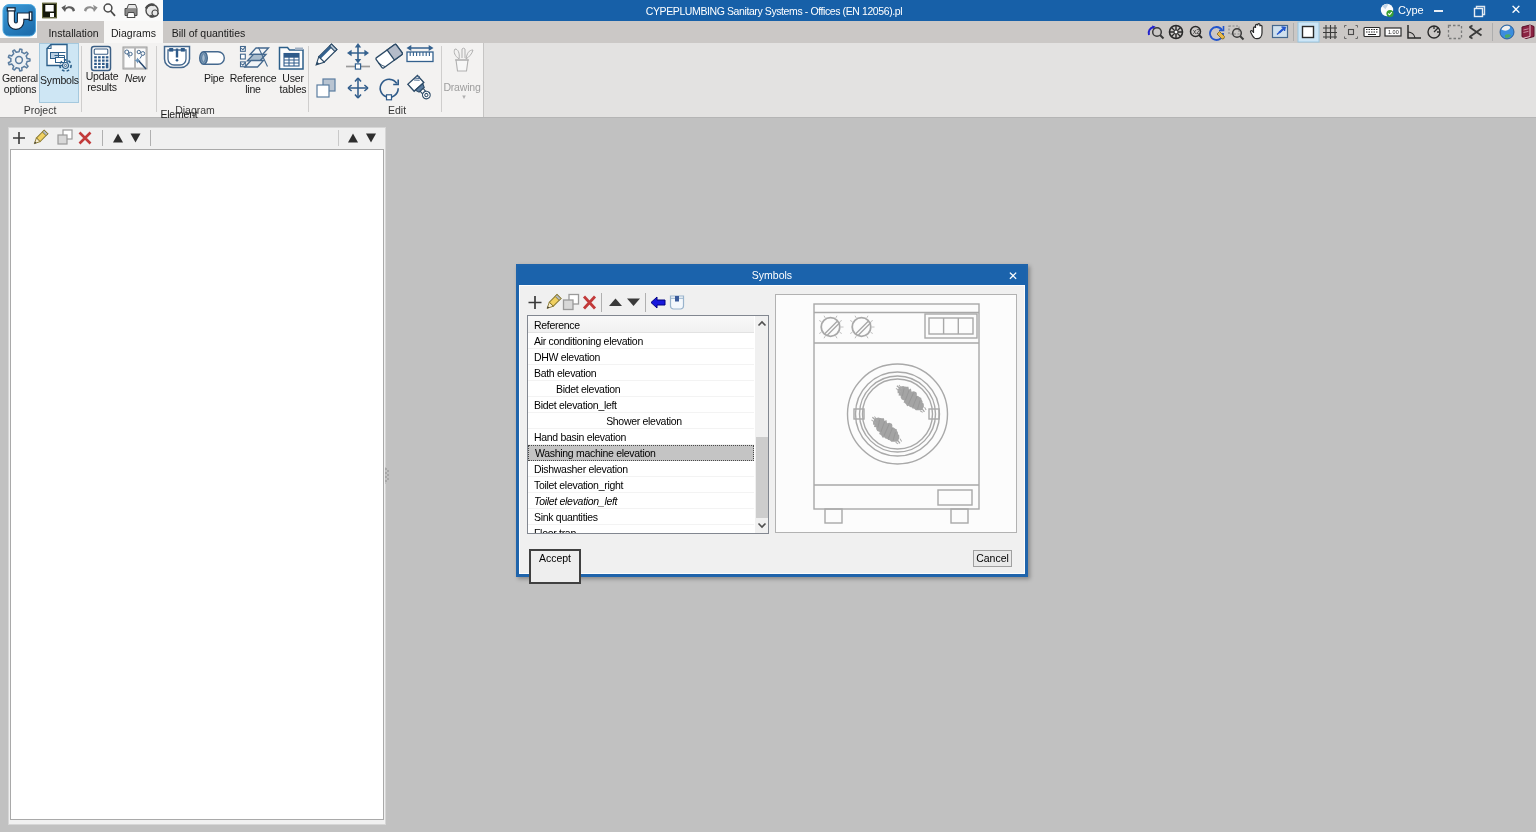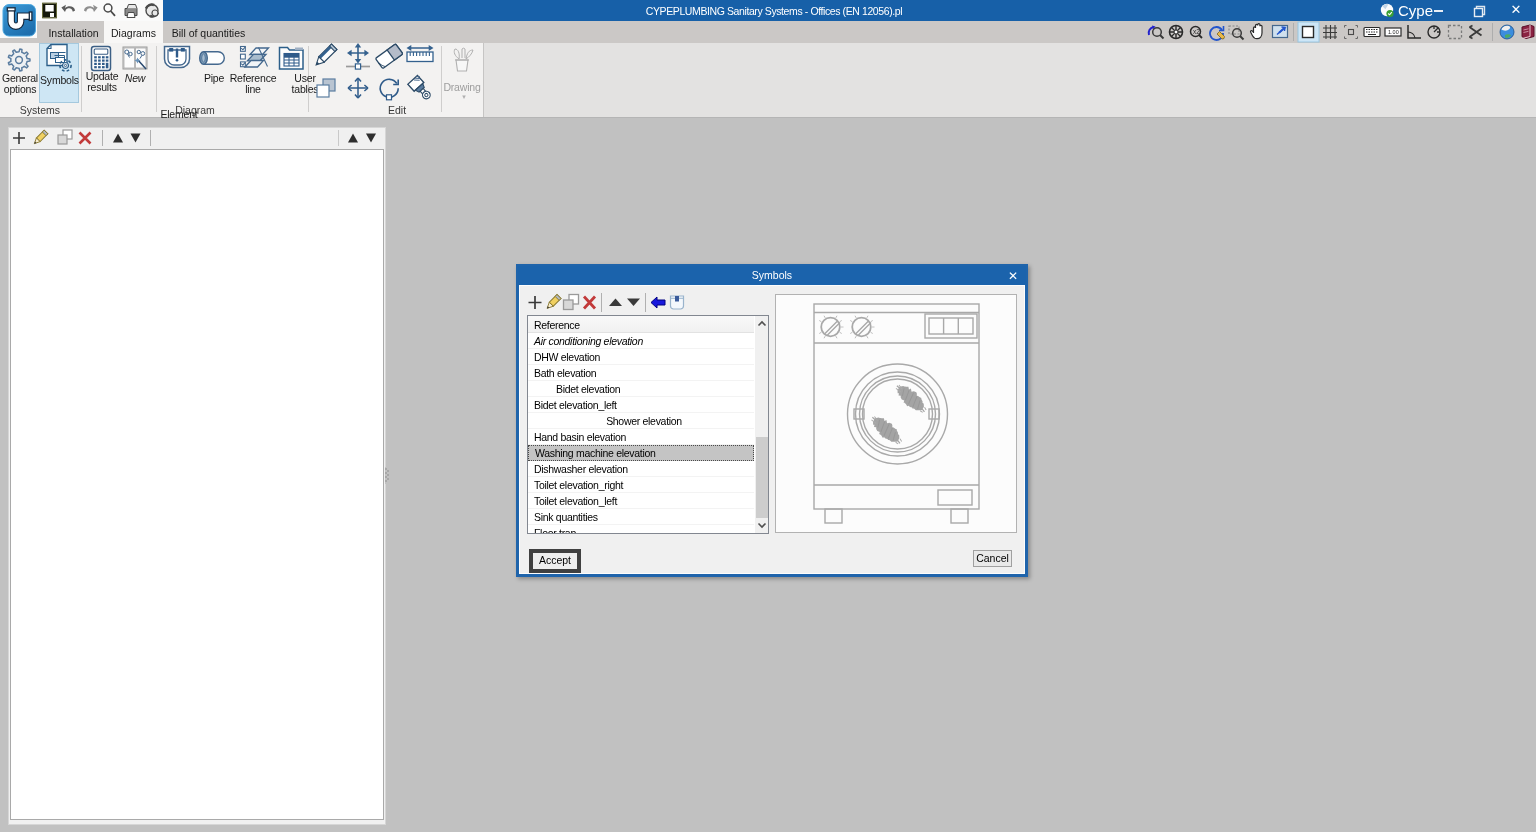--- a/index.html
+++ b/index.html
@@ -33,31 +33,31 @@
 
 
 #dialog { left:516px; top:264px; width:512px; height:313px; background:#f0f0f0; border:3px solid #1f64ab; box-shadow:2px 2px 4px rgba(0,0,0,0.3); }
 #dialog .d { position:absolute; }
 #dlgtitle { left:-1px; top:-1px; width:508px; height:19px; background:#1b63ac; color:#fff; font-size:10.5px; text-align:center; line-height:19px; }
 #dlgwhiteline { left:0; top:18px; width:506px; height:289px; border:1px solid #fdfdfd; }
 #dlglist { left:8px; top:48px; width:242px; height:219px; background:#fff; border:1px solid #828790; overflow:hidden; }
 .lrow { position:absolute; left:0px; width:226px; height:16px; font-size:10.5px; line-height:17px; padding-left:6px; color:#000; white-space:nowrap; letter-spacing:-0.3px; border-bottom:1px solid #f3f3f3; background:#fff; }
 #dlgpreview { left:256px; top:27px; width:242px; height:239px; background:#fcfcfc; border:1px solid #b2b2b2; }
 .btn { position:absolute; font-size:10.5px; text-align:center; color:#000; }
-#acceptbtn { left:10px; top:282px; width:52px; height:24px; border:4px solid #404040; line-height:15px; background:#eeeeee; }
+#acceptbtn { left:10px; top:282px; width:52px; height:35px; border:2px solid #404040; line-height:15px; background:#eeeeee; }
 #cancelbtn { left:454px; top:283px; width:39px; height:17px; border:1px solid #a0a0a0; line-height:15px; background:#e9e9e9; }
 
 
 #sb { left:227px; top:0px; width:14px; height:217px; background:#f0f0f0; }
 </style>
 </head>
 <body>
 <div class="abs" id="titlebar"></div>
 <div class="abs" id="titletext">CYPEPLUMBING Sanitary Systems - Offices (EN 12056).pl</div>
-<div class="abs" style="left:1398px; top:0; height:21px; color:#fff; font-size:15px; line-height:21px;">Cype</div>
+<div class="abs" style="left:1398px; top:0; height:21px; color:#fff; font-size:11px; line-height:21px;">Cype</div>
 <div class="abs" style="left:1380px; top:3px; width:15px; height:15px;">
 <svg width="15" height="15" viewBox="0 0 15 15">
 <circle cx="7" cy="7" r="6.2" fill="#fafcfd"></circle>
 <path d="M2.4,3.2 a6.2,6.2 0 0 1 6,-2 l-3,5 z" fill="#c3d6e8"></path>
 <path d="M12.8,8.5 a6.2,6.2 0 0 1 -4,4.5 l-1.5,-5 z" fill="#dde8f2"></path>
 <circle cx="10" cy="10.5" r="3.6" fill="#3aa035"></circle>
 <path d="M8.2,10.5 l1.4,1.3 l2.2,-2.6" fill="none" stroke="#fff" stroke-width="1.1"></path>
 </svg>
   </div>
 <div class="abs" style="left:1434px; top:10px; width:9px; height:2px; background:#e8eef5;"></div>
@@ -130,22 +130,22 @@
 <div class="rsep" style="left:308px;"></div>
 <div class="rsep" style="left:441px;"></div>
 
 <div class="rbtnlabel" style="left:0px; top:73px; width:40px;">General<br>options</div>
 <div class="rbtnlabel" style="left:40px; top:75px; width:39px;">Symbols</div>
 <div class="rbtnlabel" style="left:83px; top:71px; width:38px;">Update<br>results</div>
 <div class="rbtnlabel" style="left:119px; top:73px; width:32px;font-style:italic;">New</div>
 <div class="rbtnlabel" style="left:158px; top:73px; width:42px;margin-top:36px;">Element</div>
 <div class="rbtnlabel" style="left:200px; top:73px; width:28px;">Pipe</div>
 <div class="rbtnlabel" style="left:227px; top:73px; width:52px;">Reference<br>line</div>
-<div class="rbtnlabel" style="left:277px; top:73px; width:32px;margin-left:12px;">User<br>tables</div>
-<div class="rlabel" style="left:10px; width:60px;">Systems</div>
+<div class="rbtnlabel" style="left:277px; top:73px; width:32px;">User<br>tables</div>
+<div class="rlabel" style="left:10px; width:60px;">Project</div>
 <div class="rlabel" style="left:160px; width:70px;">Diagram</div>
 <div class="rlabel" style="left:370px; width:54px;">Edit</div>
 <div class="rbtnlabel" style="left:439px; top:82px; width:46px; color:#9e9e9e;">Drawing</div>
 <div class="abs" style="left:460px; top:93px; width:8px; font-size:7px; color:#b0b0b0; text-align:center;">▾</div>
 
 <div class="abs" id="ribbonicons" style="left:0; top:43px; width:490px; height:75px;">
 <svg width="490" height="75" viewBox="0 0 490 75">
 <defs>
 <g id="gear">
  <path d="M7.71,-2.80 L8.08,-1.42 L10.95,-1.05 L10.95,1.05 L8.08,1.42 L7.71,2.80 L7.10,4.10 L9.07,6.23 L7.71,7.85 L5.27,6.28 L4.10,7.10 L2.80,7.71 L2.94,10.60 L0.86,10.97 L0.00,8.20 L-1.42,8.08 L-2.80,7.71 L-4.56,10.01 L-6.39,8.96 L-5.27,6.28 L-6.28,5.27 L-7.10,4.10 L-9.93,4.74 L-10.65,2.75 L-8.08,1.42 L-8.20,-0.00 L-8.08,-1.42 L-10.65,-2.75 L-9.93,-4.74 L-7.10,-4.10 L-6.28,-5.27 L-5.27,-6.28 L-6.39,-8.96 L-4.56,-10.01 L-2.80,-7.71 L-1.42,-8.08 L-0.00,-8.20 L0.86,-10.97 L2.94,-10.60 L2.80,-7.71 L4.10,-7.10 L5.27,-6.28 L7.71,-7.85 L9.07,-6.23 L7.10,-4.10 Z" fill="#eef1f4" stroke="#5b7da0" stroke-width="1.5" stroke-linejoin="round"></path>
@@ -499,31 +499,31 @@
         </g>
 <g transform="translate(158,11.5)">
           <path d="M-6.5,-6.5 h13 v10 a3,3 0 0 1 -3,3 h-7 a3,3 0 0 1 -3,-3 z" fill="#f4f8fc" stroke="#9ab4cc" stroke-width="1.2"></path>
           <path d="M-6.5,-4.2 h13" stroke="#9ab4cc" stroke-width="1"></path>
           <rect x="-2" y="-6.5" width="4" height="5.5" fill="#3a5a9a"></rect>
         </g>
 </svg>
     </div>
   <div class="d" id="dlglist">
     <div class="lrow" style="top:0px; background:linear-gradient(#f9f9f9,#f1f1f1); border-bottom:1px solid #e2e2e2; height:17px; line-height:18px;">Reference</div>
-    <div class="lrow" style="top:17px;font-style:italic;">Air conditioning elevation</div>
+    <div class="lrow" style="top:17px;">Air conditioning elevation</div>
     <div class="lrow" style="top:33px;">DHW elevation</div>
     <div class="lrow" style="top:49px;">Bath elevation</div>
     <div class="lrow" style="top:65px;padding-left:28px;">Bidet elevation</div>
     <div class="lrow" style="top:81px;">Bidet elevation_left</div>
     <div class="lrow" style="top:97px;text-align:center;">Shower elevation</div>
     <div class="lrow" style="top:113px;">Hand basin elevation</div>
     <div class="lrow" style="top:129px; background:#c4c4c4; border:1px dotted #4a4a4a; height:16px; line-height:15px;">Washing machine elevation</div>
     <div class="lrow" style="top:145px;">Dishwasher elevation</div>
     <div class="lrow" style="top:161px;">Toilet elevation_right</div>
-    <div class="lrow" style="top:177px;">Toilet elevation_left</div>
+    <div class="lrow" style="top:177px;font-style:italic;">Toilet elevation_left</div>
     <div class="lrow" style="top:193px;">Sink quantities</div>
     <div class="lrow" style="top:209px;">Floor trap</div>
     <div class="d" id="sb">
       <svg width="14" height="217" viewBox="0 0 14 217">
       <path d="M3.5,9.5 l3.5,-3.5 l3.5,3.5" fill="none" stroke="#505050" stroke-width="1.6"></path>
       <path d="M3.5,207.5 l3.5,3.5 l3.5,-3.5" fill="none" stroke="#505050" stroke-width="1.6"></path>
       <rect x="1" y="121" width="12" height="81" fill="#cdcdcd"></rect>
       </svg>
     </div>
   </div>

